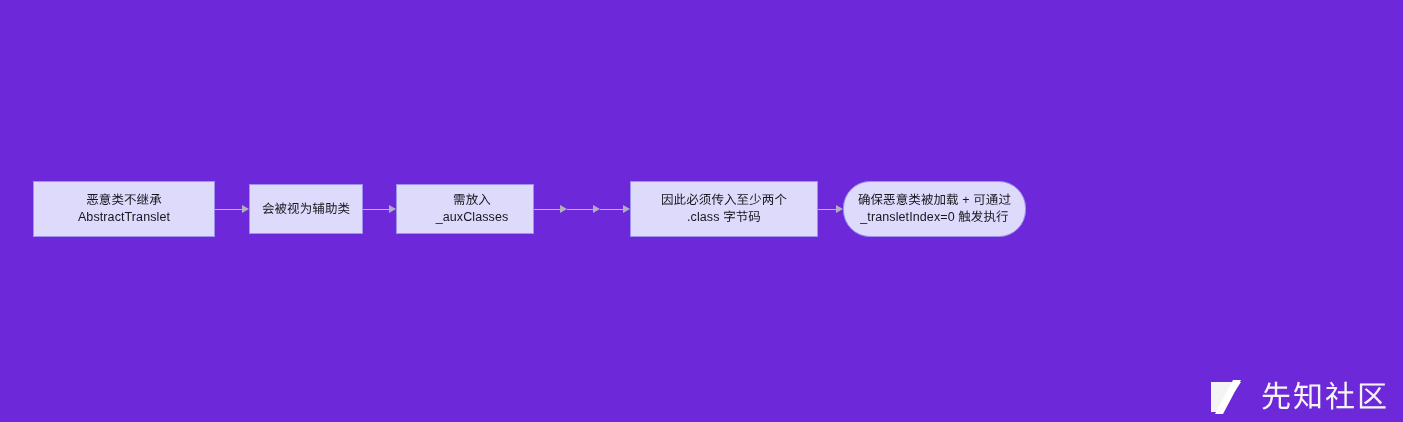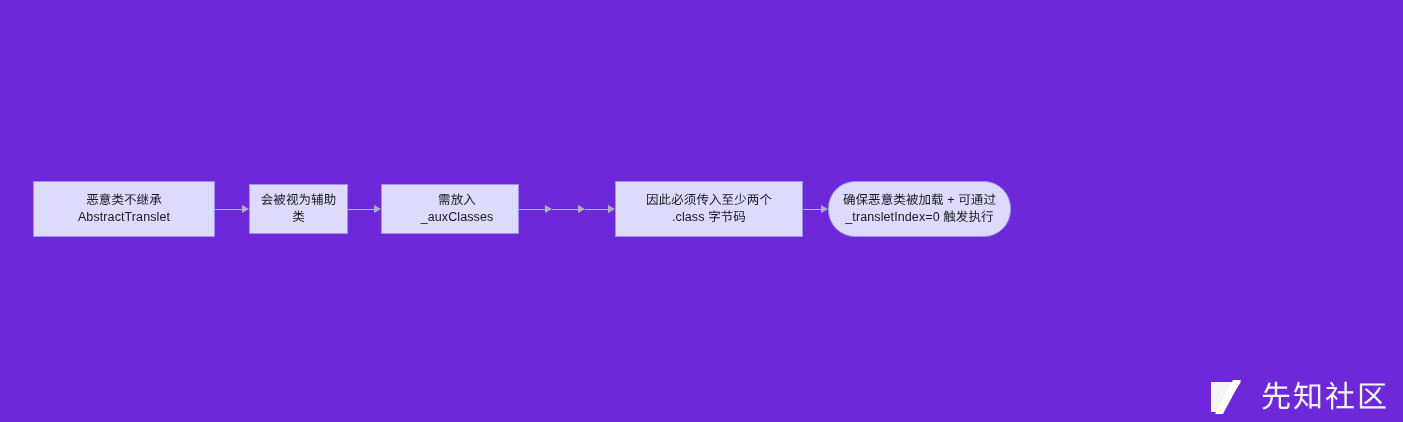--- a/index.html
+++ b/index.html
@@ -54,21 +54,21 @@
 
   .flow-node.two-line {
     height: 56px;
   }
   .flow-node.one-line {
     height: 50px;
   }
 
   
   .n0 { width: 182px; }
-  .n1 { width: 99px; text-align: center; }
+  .n1 { width: 114px; text-align: center; }
   .n2 { width: 138px; padding-left: 24px; }
   .n3 { width: 173px; }
   .n4 { width: 182px; }
   .n5 { width: 188px; }
   .n6 { width: 183px; border-radius: 27px; }
 
   
   .connector {
     position: relative;
     height: 16px;

